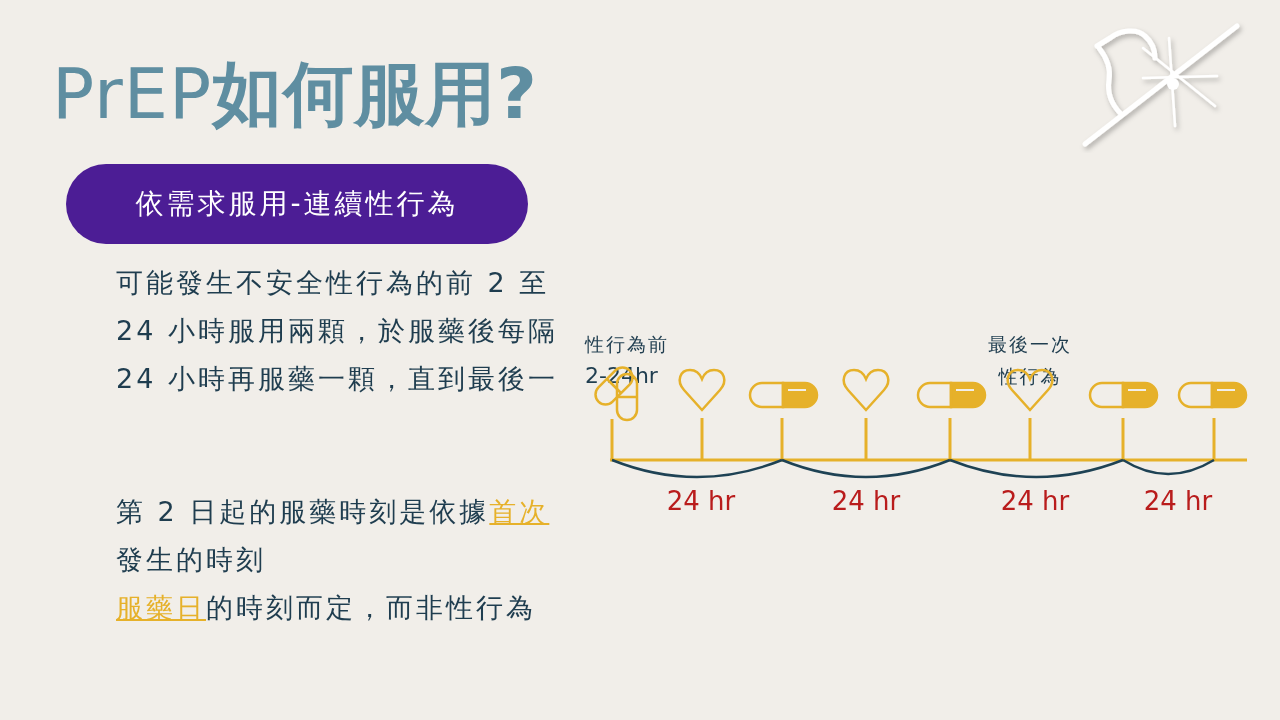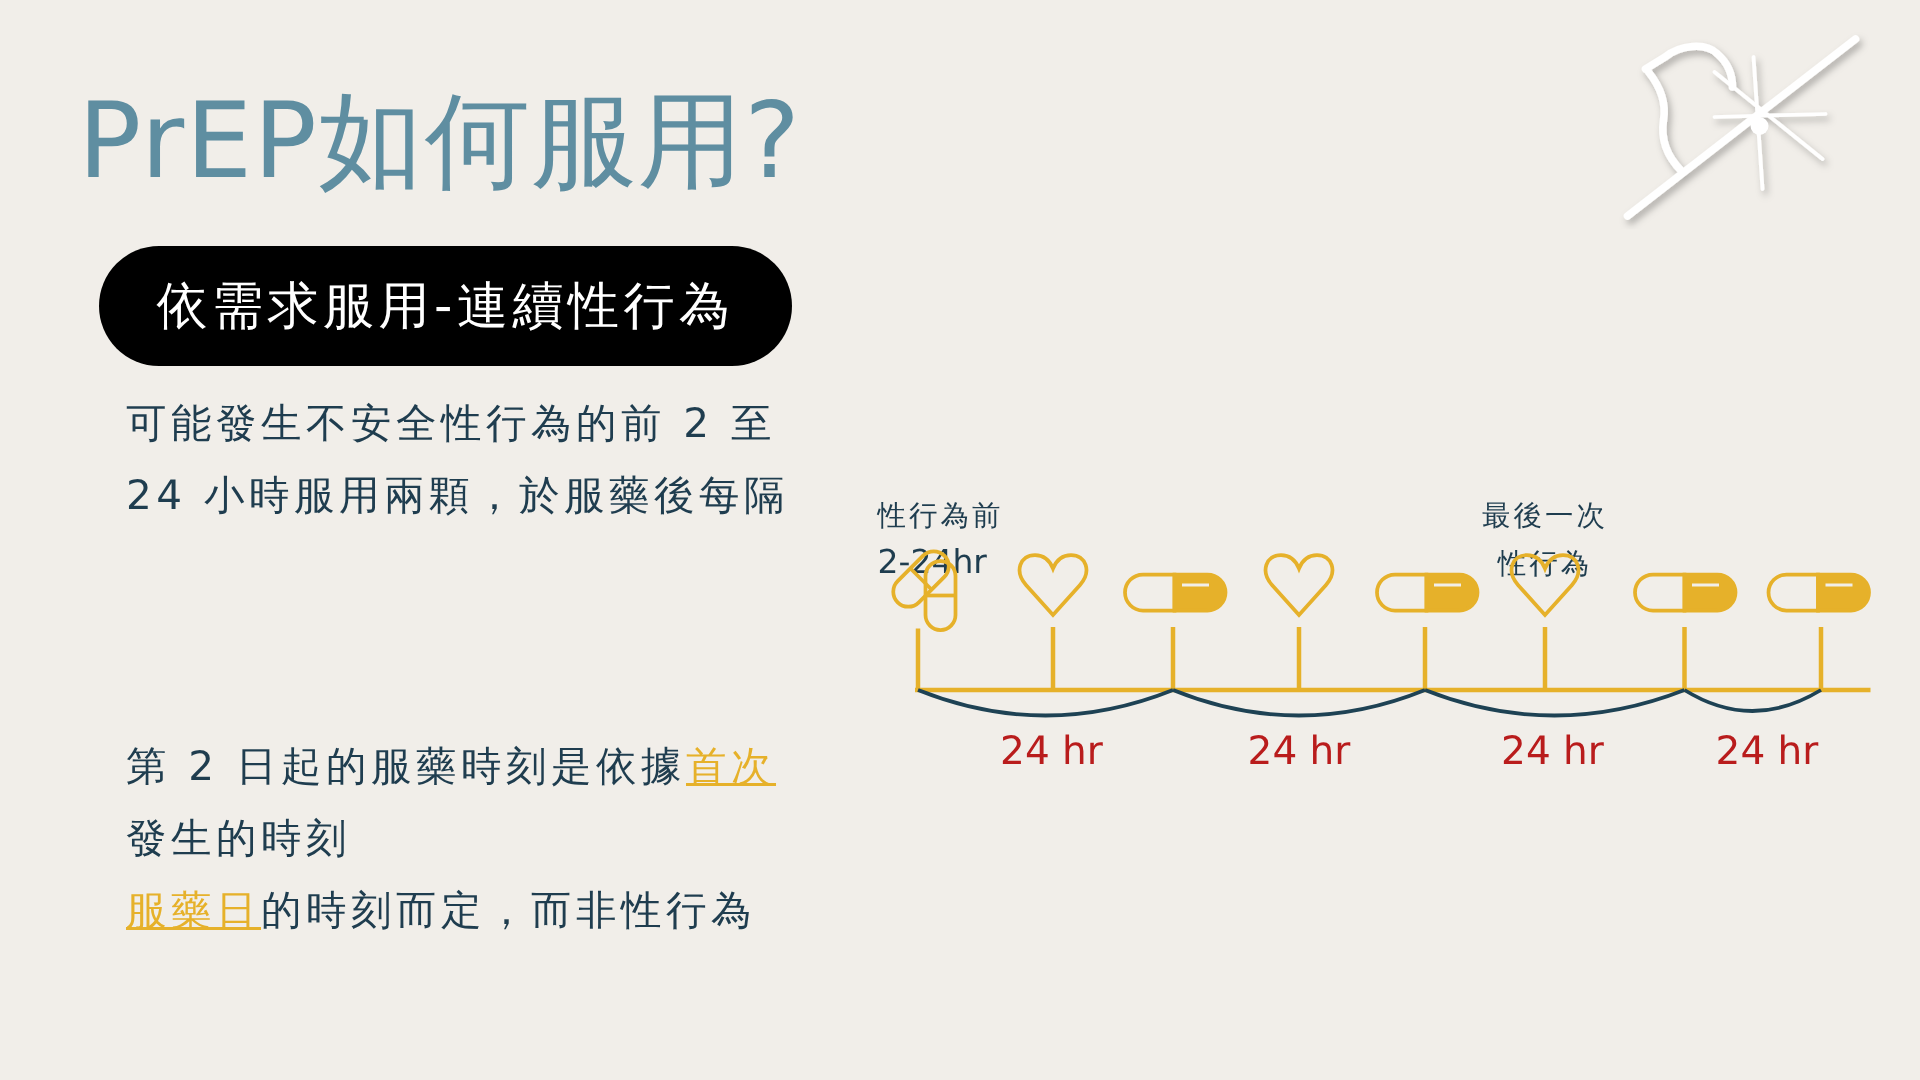--- a/index.html
+++ b/index.html
@@ -9,30 +9,30 @@
     position: relative;
     font-family: "DejaVu Sans", "Liberation Sans", sans-serif;
     color: #1f3d4f;
   }
   .title {
     position: absolute; left: 52px; top: 52px;
     font-size: 70px; line-height: 84px; color: #5f8ea1;
     letter-spacing: 1px; white-space: nowrap;
     font-family: "DejaVu Sans", sans-serif;
   }
-  .title .cjk { font-weight: 400; text-align: right; }
+  .title .cjk { font-weight: 700; text-align: right; }
   .pill-heading {
     position: absolute; left: 66px; top: 164px;
     width: 462px; height: 80px; border-radius: 40px;
-    background: #000000; color: #ffffff;
-    font-size: 34px; line-height: 80px; text-align: center;
+    background: #4c1d95; color: #ffffff;
+    font-size: 28px; line-height: 80px; text-align: center;
     letter-spacing: 3px; white-space: nowrap;
   }
   .para {
-    position: absolute; left: 84px; width: 450px;
+    position: absolute; left: 116px; width: 450px;
     font-size: 27px; line-height: 48px; letter-spacing: 3px;
     color: #1f3d4f;
   }
   .para .line { display: block; white-space: nowrap; }
   .para1 { top: 259px; }
   .para2 { top: 488px; }
   .hl { color: #e6b12a; text-decoration: underline; }
   .logo { position: absolute; left: 1075px; top: 18px; width: 180px; height: 135px; }
   .tl-label {
     position: absolute; font-size: 19px; line-height: 32px;
@@ -50,20 +50,21 @@
 </head>
 <body>
 
 <div class="title"><span>PrEP</span><span class="cjk">如何服用?</span></div>
 
 <div class="pill-heading">依需求服用-連續性行為</div>
 
 <div class="para para1">
   <span class="line">可能發生不安全性行為的前 2 至</span>
   <span class="line">24 小時服用兩顆，於服藥後每隔</span>
+  <span class="line">24 小時再服藥一顆，直到最後一</span>
 </div>
 
 <div class="para para2">
   <span class="line"><span>第 2 日起的服藥時刻是依據</span><span class="hl">首次</span></span>
   <span class="line">發生的時刻</span>
   <span class="line"><span class="hl">服藥日</span><span>的時刻而定，而非性行為</span></span>
 </div>
 
 <svg class="logo" viewBox="0 0 180 135">
   <defs>

